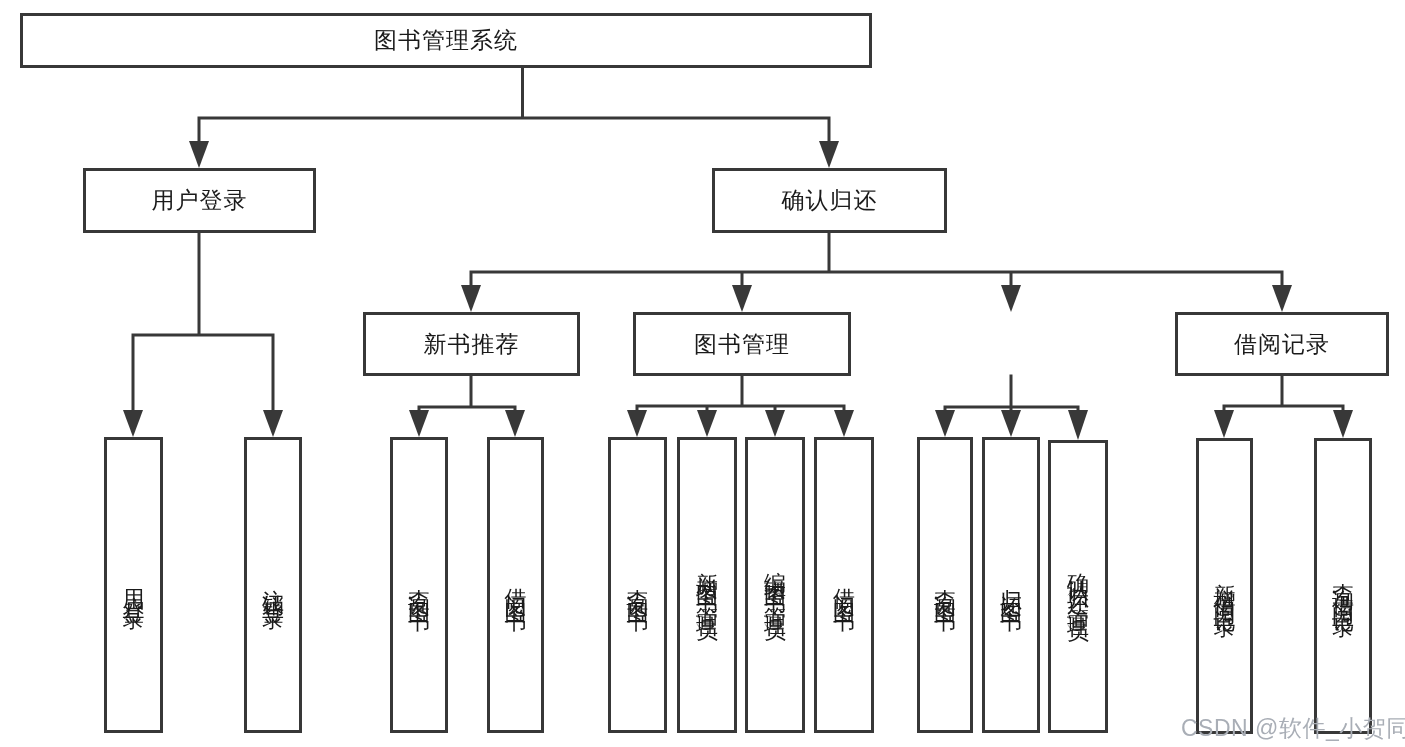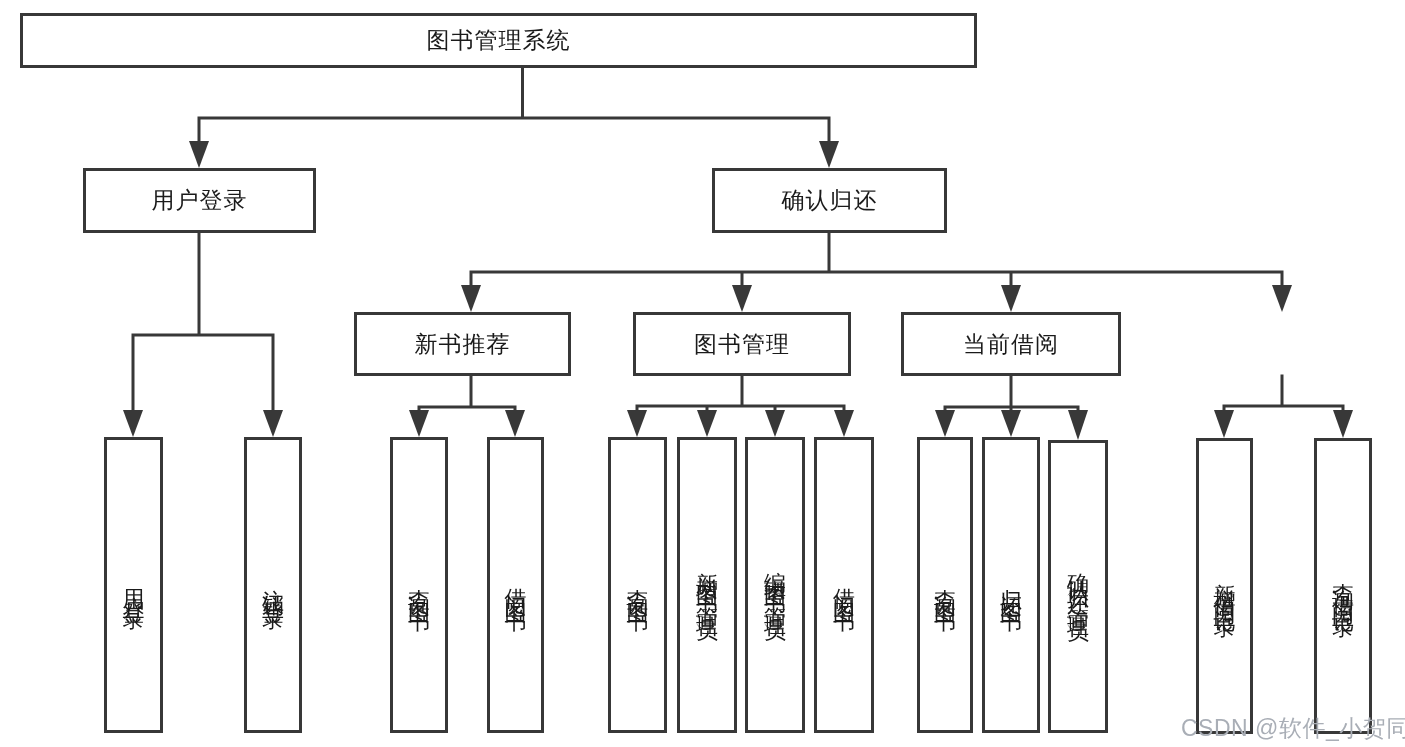--- a/index.html
+++ b/index.html
@@ -102,28 +102,28 @@
       <polygon points="1068,410 1088,410 1078,440" fill="#383838"></polygon>
     </g>
 
     <g>
       <path d="M1282 376 L1282 406 M1224 406 L1343 406 M1224 406 L1224 412 M1343 406 L1343 412" stroke="#383838" stroke-width="3" fill="none" stroke-linecap="square"></path>
       <polygon points="1214,410 1234,410 1224,438" fill="#383838"></polygon>
       <polygon points="1333,410 1353,410 1343,438" fill="#383838"></polygon>
     </g>
   </svg>
 
-  <div class="box" style="left:20px; top:13px; width:957px; height:55px;">图书管理系统</div>
+  <div class="box" style="left:20px; top:13px; width:852px; height:55px;">图书管理系统</div>
 
   <div class="box" style="left:83px; top:168px; width:233px; height:65px;">用户登录</div>
   <div class="box" style="left:712px; top:168px; width:235px; height:65px;">确认归还</div>
 
-  <div class="box" style="left:354px; top:312px; width:217px; height:64px;">新书推荐</div>
+  <div class="box" style="left:363px; top:312px; width:217px; height:64px;">新书推荐</div>
   <div class="box" style="left:633px; top:312px; width:218px; height:64px;">图书管理</div>
-  <div class="box" style="left:901px; top:312px; width:220px; height:64px;">当前借阅</div>
+  <div class="box" style="left:1175px; top:312px; width:214px; height:64px;">借阅记录</div>
 
   <div class="box leaf" style="left:104px; top:437px; width:59px; height:296px;">用户登录</div>
   <div class="box leaf" style="left:244px; top:437px; width:58px; height:296px;">注销登录</div>
 
   <div class="box leaf" style="left:390px; top:437px; width:58px; height:296px;">查询图书</div>
   <div class="box leaf" style="left:487px; top:437px; width:57px; height:296px;">借阅图书</div>
 
   <div class="box leaf" style="left:608px; top:437px; width:59px; height:296px;">查询图书</div>
   <div class="box leaf" style="left:677px; top:437px; width:60px; height:296px;">新增图书（管理员）</div>
   <div class="box leaf" style="left:745px; top:437px; width:60px; height:296px;">编辑图书（管理员）</div>

